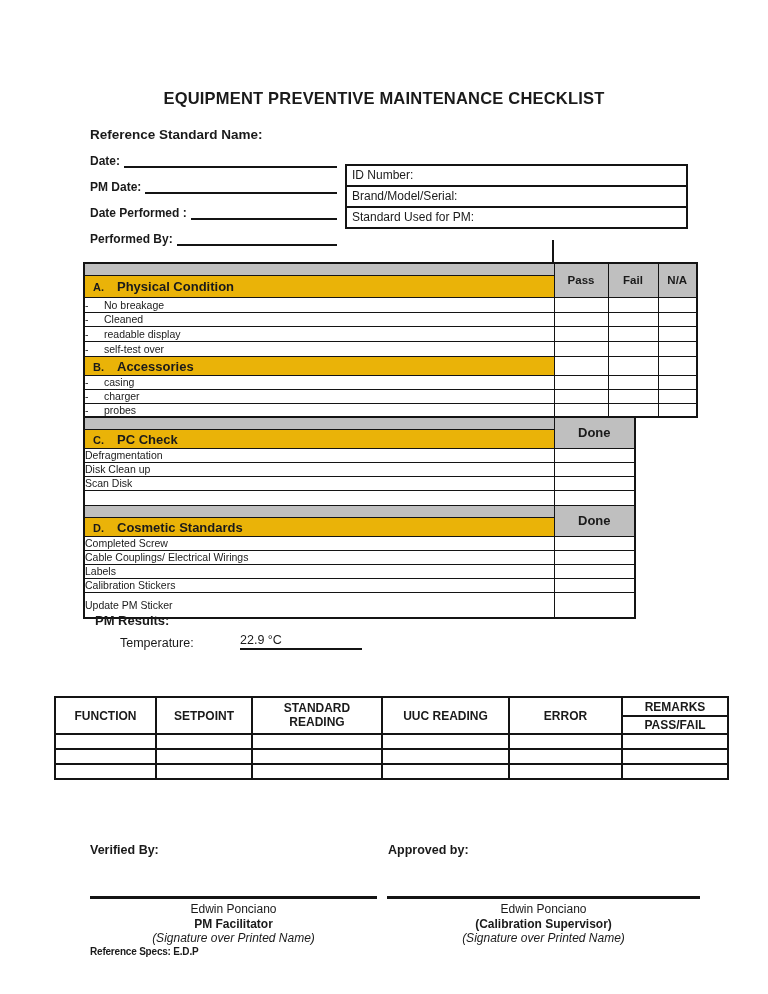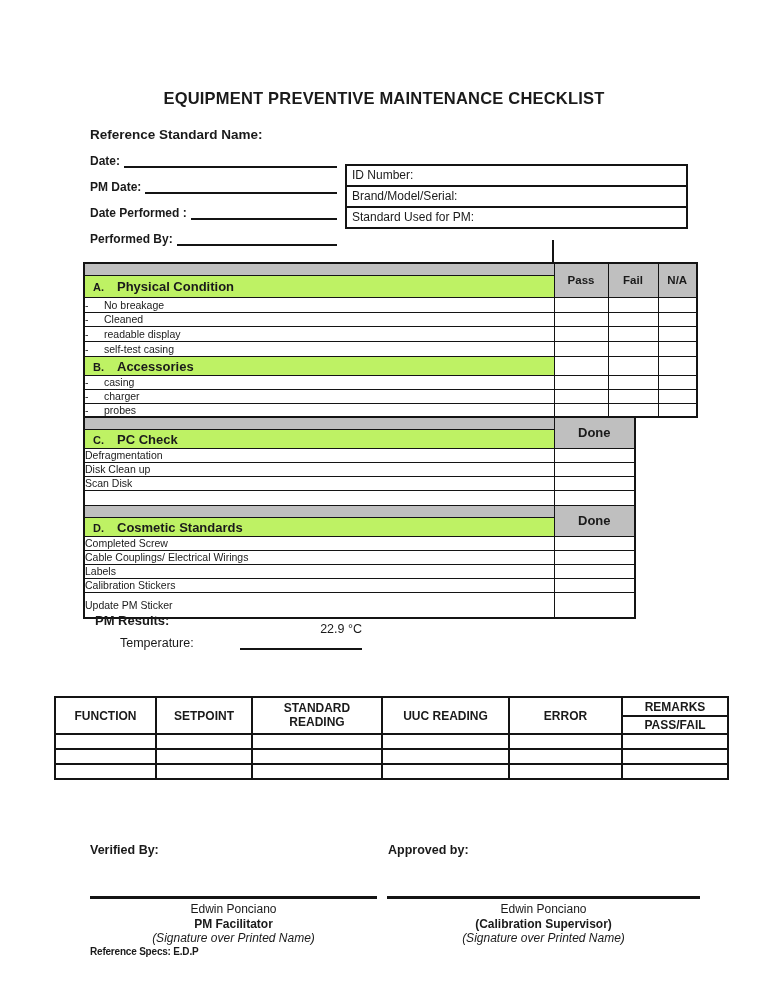--- a/index.html
+++ b/index.html
@@ -20,34 +20,34 @@
   .id-row:last-child{border-bottom:none;}
 
   .stray-line{left:552px;top:240px;width:2px;height:23px;background:#141414;}
 
   
   table.cl{position:absolute;border-collapse:collapse;table-layout:fixed;border:2px solid #141414;background:#fff;}
   table.cl td{border:1px solid #141414;padding:0;vertical-align:middle;overflow:hidden;white-space:nowrap;}
   .strip{background:#bfbfbf;border-top:2px solid #141414;border-bottom:2px solid #141414;}
   .res-head{background:#bfbfbf;border:2px solid #141414;font-weight:bold;font-size:11.5px;text-align:center;}
   .done-head{background:#bfbfbf;border:2px solid #141414;font-weight:bold;font-size:13px;text-align:center;}
-  .sec-cell{border-top:2px solid #141414;border-bottom:2px solid #141414;background:#bef264;}
+  .sec-cell{border-top:2px solid #141414;border-bottom:2px solid #141414;background:#eab308;}
   .sec-letter{display:inline-block;width:24px;padding-left:8px;font-size:11px;font-weight:bold;}
   .sec-title{font-size:13px;font-weight:bold;}
   .item-cell{font-size:10.5px;padding-left:30px;}
   .item-cell .dash{display:inline-block;width:19px;}
   .item-cell-cd{font-size:10.5px;padding-left:26px;}
   .blank-cell{background:#fff;}
   td.thickL{border-left:2px solid #141414;}
 
   
   .pm-head{left:95px;top:613px;font-size:13px;font-weight:bold;}
   .pm-row{display:flex;align-items:flex-end;height:17px;}
   .pm-row .lbl{width:120px;font-size:12.5px;}
-  .pm-val{width:122px;text-align:right;font-size:12.5px;border-bottom:2px solid #141414;padding-bottom:12px;}
+  .pm-val{width:122px;text-align:left;font-size:12.5px;border-bottom:2px solid #141414;padding-bottom:1px;}
 
   
   table.ft{position:absolute;border-collapse:collapse;table-layout:fixed;border:2px solid #141414;background:#fff;}
   table.ft th, table.ft td{border:2px solid #141414;padding:0;font-size:12px;text-align:center;vertical-align:middle;}
   table.ft th{font-weight:bold;}
   .th-narrow{display:inline-block;max-width:92px;line-height:1.15;}
 
   
   .sig-head{font-size:12.5px;font-weight:bold;}
   .sig-line{height:3px;background:#141414;}
@@ -118,21 +118,21 @@
         <td class="blank-cell"></td>
         <td class="blank-cell"></td>
       </tr>
       <tr style="height:15px;">
         <td class="item-cell thickL"><span class="dash">-</span><span>readable display</span></td>
         <td class="blank-cell thickL"></td>
         <td class="blank-cell"></td>
         <td class="blank-cell"></td>
       </tr>
       <tr style="height:15px;">
-        <td class="item-cell thickL"><span class="dash">-</span><span>self-test casing</span></td>
+        <td class="item-cell thickL"><span class="dash">-</span><span>self-test over</span></td>
         <td class="blank-cell thickL"></td>
         <td class="blank-cell"></td>
         <td class="blank-cell"></td>
       </tr>
       <tr style="height:18px;padding-left:47px;">
         <td class="sec-cell"><span class="sec-letter">B.</span><span class="sec-title">Accessories</span></td>
         <td class="blank-cell thickL"></td>
         <td class="blank-cell"></td>
         <td class="blank-cell"></td>
       </tr>

